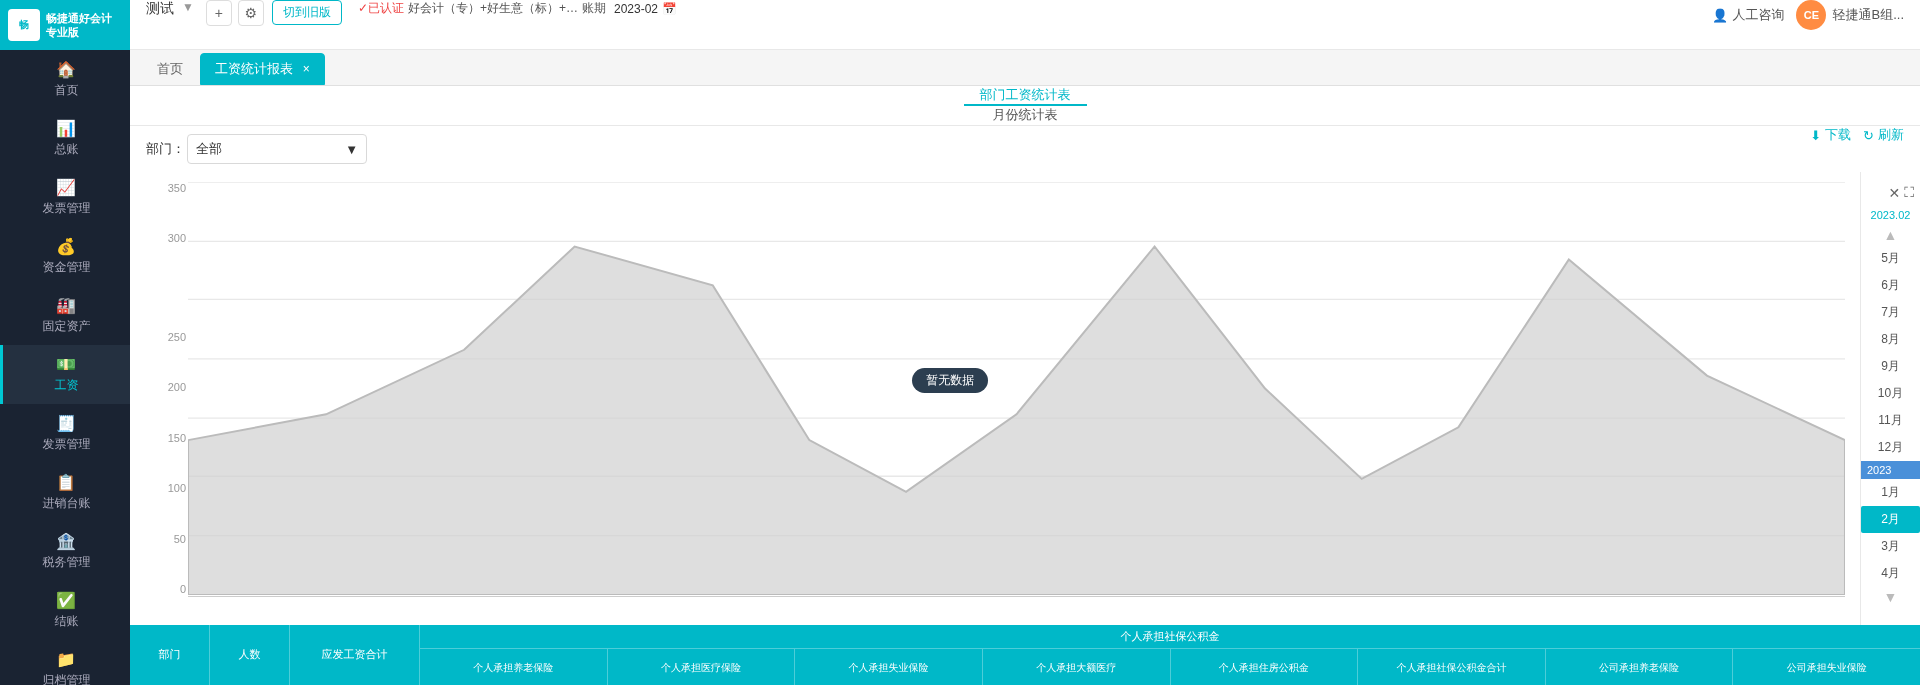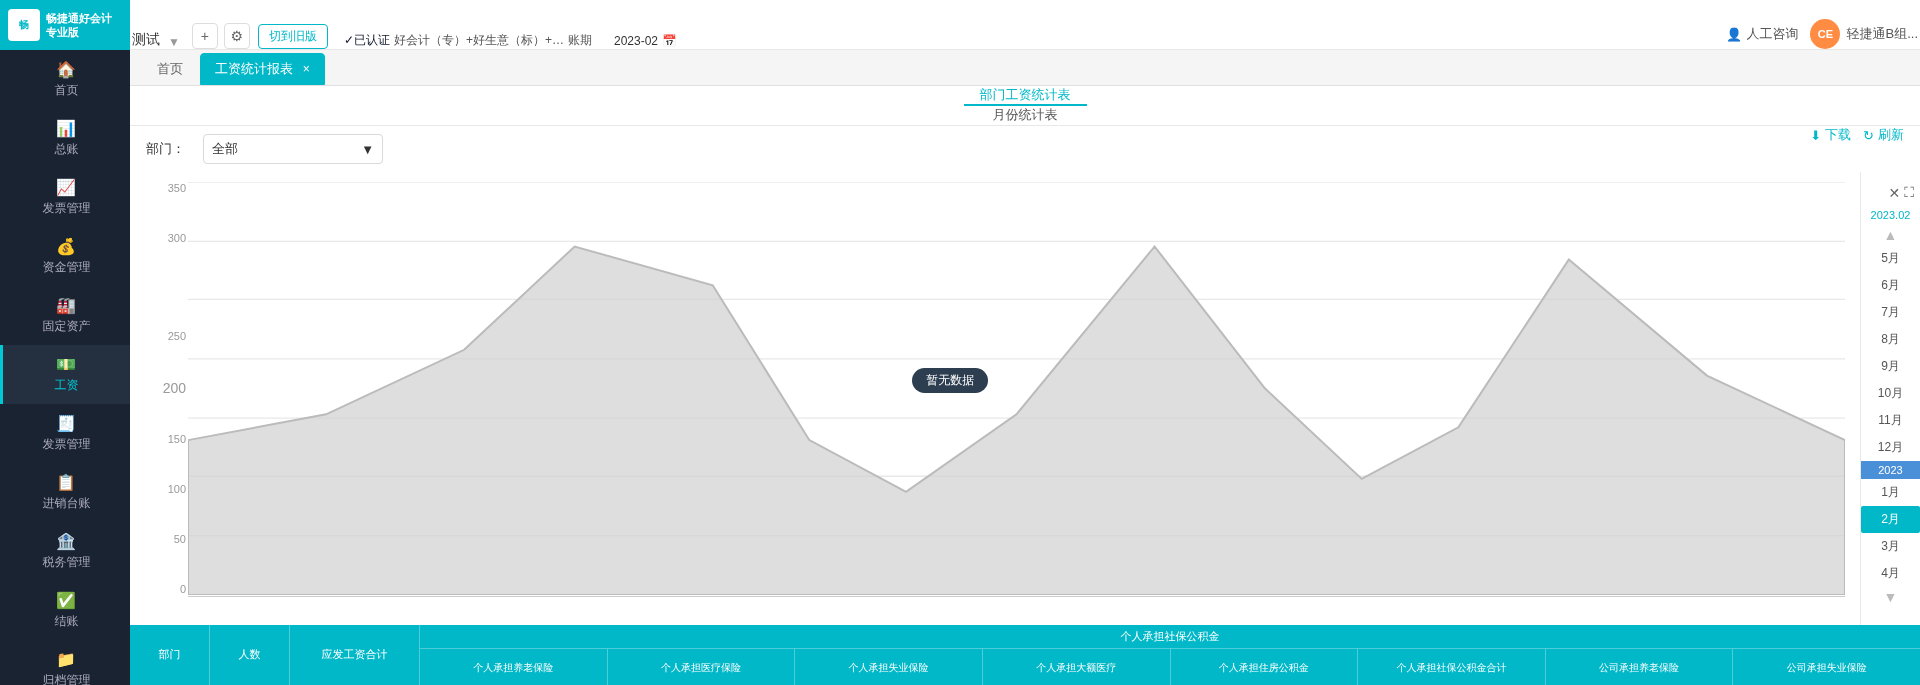--- a/index.html
+++ b/index.html
@@ -60,22 +60,22 @@
       display: flex;
       flex-direction: column;
       overflow: hidden;
     }
 
     
     .topbar {
       background: white;
       height: 50px;
       display: flex;
-      align-items: flex-end;
-      padding: 0 2px;
+      align-items: flex-start;
+      padding: 0 16px;
       border-bottom: 1px solid #e8e8e8;
       gap: 8px;
       flex-shrink: 0;
     }
     .topbar-arrow { color: #999; font-size: 12px; cursor: pointer; }
     .topbar-actions { display: flex; align-items: center; gap: 6px; margin-left: 4px; }
     .topbar-btn {
       width: 26px; height: 26px;
       border: 1px solid #ddd;
       border-radius: 4px;
@@ -86,21 +86,21 @@
     .switch-btn {
       border: 1px solid #00b8c8;
       color: #00b8c8;
       border-radius: 4px;
       padding: 3px 10px;
       font-size: 12px;
       cursor: pointer;
       background: white;
     }
     .topbar-tags { display: flex; align-items: center; gap: 4px; margin-left: 8px; color: #555; font-size: 12px; }
-    .tag-verified { color: #0f172a; }
+    .tag-verified { color: #ef4444; }
     .topbar-right { margin-left: auto; display: flex; align-items: center; gap: 12px; color: #555; font-size: 13px; }
     .topbar-right .help-btn { display: flex; align-items: center; gap: 4px; cursor: pointer; color: #555; }
     .user-avatar {
       width: 30px; height: 30px;
       border-radius: 50%;
       background: #ff8c42;
       display: flex; align-items: center; justify-content: center;
       color: white; font-size: 11px; font-weight: bold;
     }
 
@@ -184,21 +184,20 @@
       border: 1px solid #d9d9d9;
       border-radius: 4px;
       padding: 0 8px;
       font-size: 13px;
       color: #333;
       background: white;
       display: flex;
       align-items: center;
       justify-content: space-between;
       cursor: pointer;
-      margin-left: 16px;
     }
 
     
     .chart-container {
       flex: 1;
       position: relative;
       padding: 10px 20px 10px 60px;
       overflow: hidden;
     }
 
@@ -318,21 +317,20 @@
       background: #00b8c8;
       color: white;
       border-radius: 2px;
     }
     .rp-year-label {
       background: #4a90d9;
       color: white;
       font-size: 11px;
       padding: 3px 6px;
       width: 100%;
-      text-align: center;
       cursor: pointer;
     }
     .rp-arrow-down { color: #bbb; cursor: pointer; font-size: 14px; margin: 2px 0; }
   </style>
 </head>
 <body>
 
 <div class="sidebar">
   <div class="sidebar-logo">
     <div class="logo-icon">畅</div>
@@ -396,21 +394,21 @@
     <span class="topbar-arrow">▼</span>
     <div class="topbar-actions">
       <button class="topbar-btn">+</button>
       <button class="topbar-btn">⚙</button>
     </div>
     <button class="switch-btn">切到旧版</button>
     <div class="topbar-tags">
       <span class="tag-verified">✓已认证</span>
       <span>好会计（专）+好生意（标）+…</span>
       <span>账期</span>
-      <span style="color:#333;margin-left:18px;">2023-02</span>
+      <span style="color:#333;margin-left:4px;">2023-02</span>
       <span style="cursor:pointer;">📅</span>
     </div>
     <div class="topbar-right">
       <div class="help-btn">
         <span>👤</span>
         <span>人工咨询</span>
       </div>
       <div style="display:flex;align-items:center;gap:6px;">
         <div class="user-avatar">CE</div>
         <span style="cursor:pointer;color:#555;">轻捷通B组...</span>
@@ -459,21 +457,21 @@
 
     <div style="flex:1;display:flex;position:relative;overflow:hidden;">
 
       <div class="chart-container" style="flex:1;padding-right:70px;">
 
         <div style="position:absolute;left:20px;top:10px;bottom:30px;display:flex;flex-direction:column-reverse;justify-content:space-between;align-items:flex-end;width:36px;">
           <span style="font-size:11px;color:#999;">0</span>
           <span style="font-size:11px;color:#999;">50</span>
           <span style="font-size:11px;color:#999;">100</span>
           <span style="font-size:11px;color:#999;">150</span>
-          <span style="font-size:14px;color:#999;">200</span>
+          <span style="font-size:11px;color:#999;">200</span>
           <span style="font-size:11px;color:#999;margin-top:48px;">250</span>
           <span style="font-size:11px;color:#999;">300</span>
           <span style="font-size:11px;color:#999;">350</span>
         </div>
 
         <div style="position:absolute;left:58px;right:75px;top:10px;bottom:30px;">
           <svg width="100%" height="100%" viewBox="0 0 1200 320" preserveAspectRatio="none">
 
             <line x1="0" y1="0" x2="1200" y2="0" stroke="#e8e8e8" stroke-width="1"></line>
             <line x1="0" y1="46" x2="1200" y2="46" stroke="#e8e8e8" stroke-width="1"></line>

